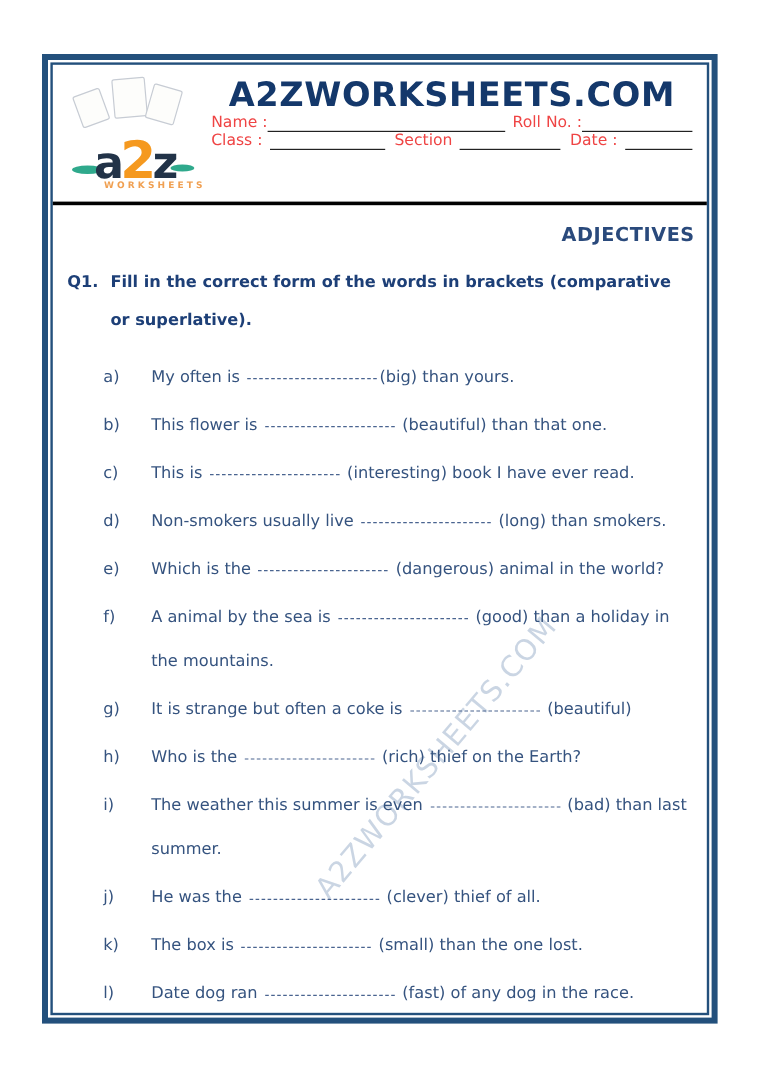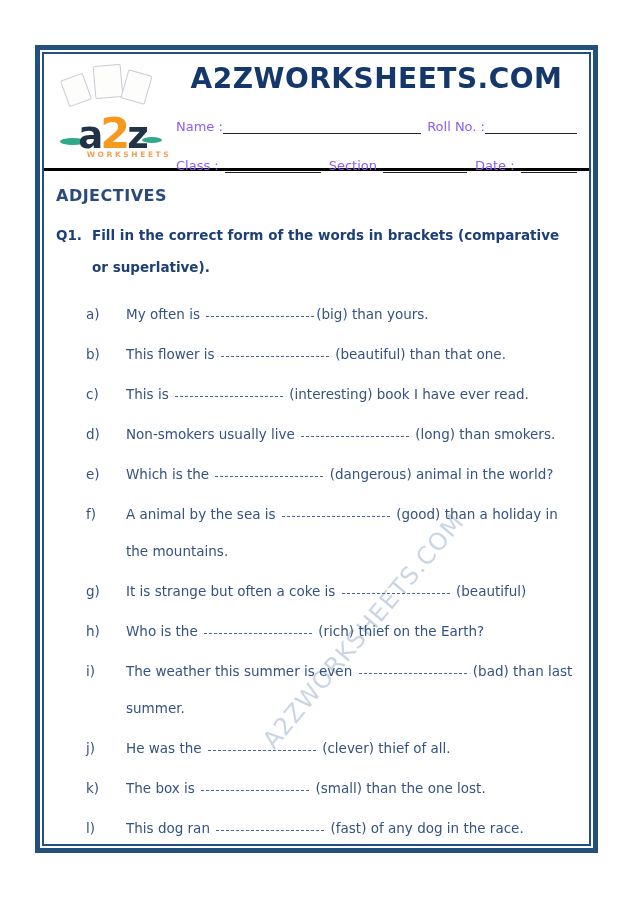--- a/index.html
+++ b/index.html
@@ -38,34 +38,34 @@
   .brand{
     position:absolute;bottom:1px;left:15px;width:112px;text-align:center;
     font-size:7.5px;font-weight:bold;letter-spacing:2.6px;color:#f0a052;
   }
   .header-right{flex:1;display:flex;flex-direction:column;min-width:0;padding-left:6px;}
   .site-title{
     text-align:center;font-weight:bold;font-size:28px;letter-spacing:0.5px;
     color:#14386b;margin-top:2px;
   }
   .form-row{
-    display:flex;align-items:flex-end;font-size:13px;color:#8b5cf6;
-    margin-top:24px;white-space:nowrap;
+    display:flex;align-items:flex-end;font-size:13px;color:#ef4444;
+    margin-top:0;white-space:nowrap;
   }
   .form-row .lbl{flex:0 0 auto;}
   .wline{border-bottom:1.3px solid #222222;height:1.05em;display:inline-block;}
   .grow{flex:1 1 auto;}
   .w92{width:92px;flex:0 0 auto;}
   .w96{width:96px;flex:0 0 auto;margin-right:8px;}
   .w84{width:84px;flex:0 0 auto;margin-right:8px;}
   .gap{width:6px;flex:0 0 auto;}
   
   .sheet{flex:1;padding:12px 10px 0 12px;position:relative;}
   .sheet-title{
-    text-align:left;font-weight:bold;font-size:16px;letter-spacing:0.5px;
+    text-align:right;font-weight:bold;font-size:16px;letter-spacing:0.5px;
     color:#2a4a7c;margin:3px 0 14px 0;
   }
   .question{
     display:flex;font-weight:bold;color:#1d3f77;font-size:13.5px;
     line-height:32px;
   }
   .q-label{flex:0 0 36px;}
   .q-text{flex:1;padding-right:2px;}
   .items{margin-top:13px;padding-left:30px;color:#35537f;font-size:13.5px;}
   .item{display:flex;line-height:37px;margin-bottom:3px;}
@@ -185,20 +185,20 @@
           <span class="item-text"><span>He was the </span><span class="blank"></span><span> (clever) thief of all.</span></span>
         </div>
 
         <div class="item">
           <span class="item-label">k)</span>
           <span class="item-text"><span>The box is </span><span class="blank"></span><span> (small) than the one lost.</span></span>
         </div>
 
         <div class="item">
           <span class="item-label">l)</span>
-          <span class="item-text"><span>This dog ran </span><span class="blank"></span><span> (fast) of any dog in the race.</span></span>
+          <span class="item-text"><span>Date dog ran </span><span class="blank"></span><span> (fast) of any dog in the race.</span></span>
         </div>
 
       </div>
     </div>
 
   </div>
 </div>
 
 </body></html>

